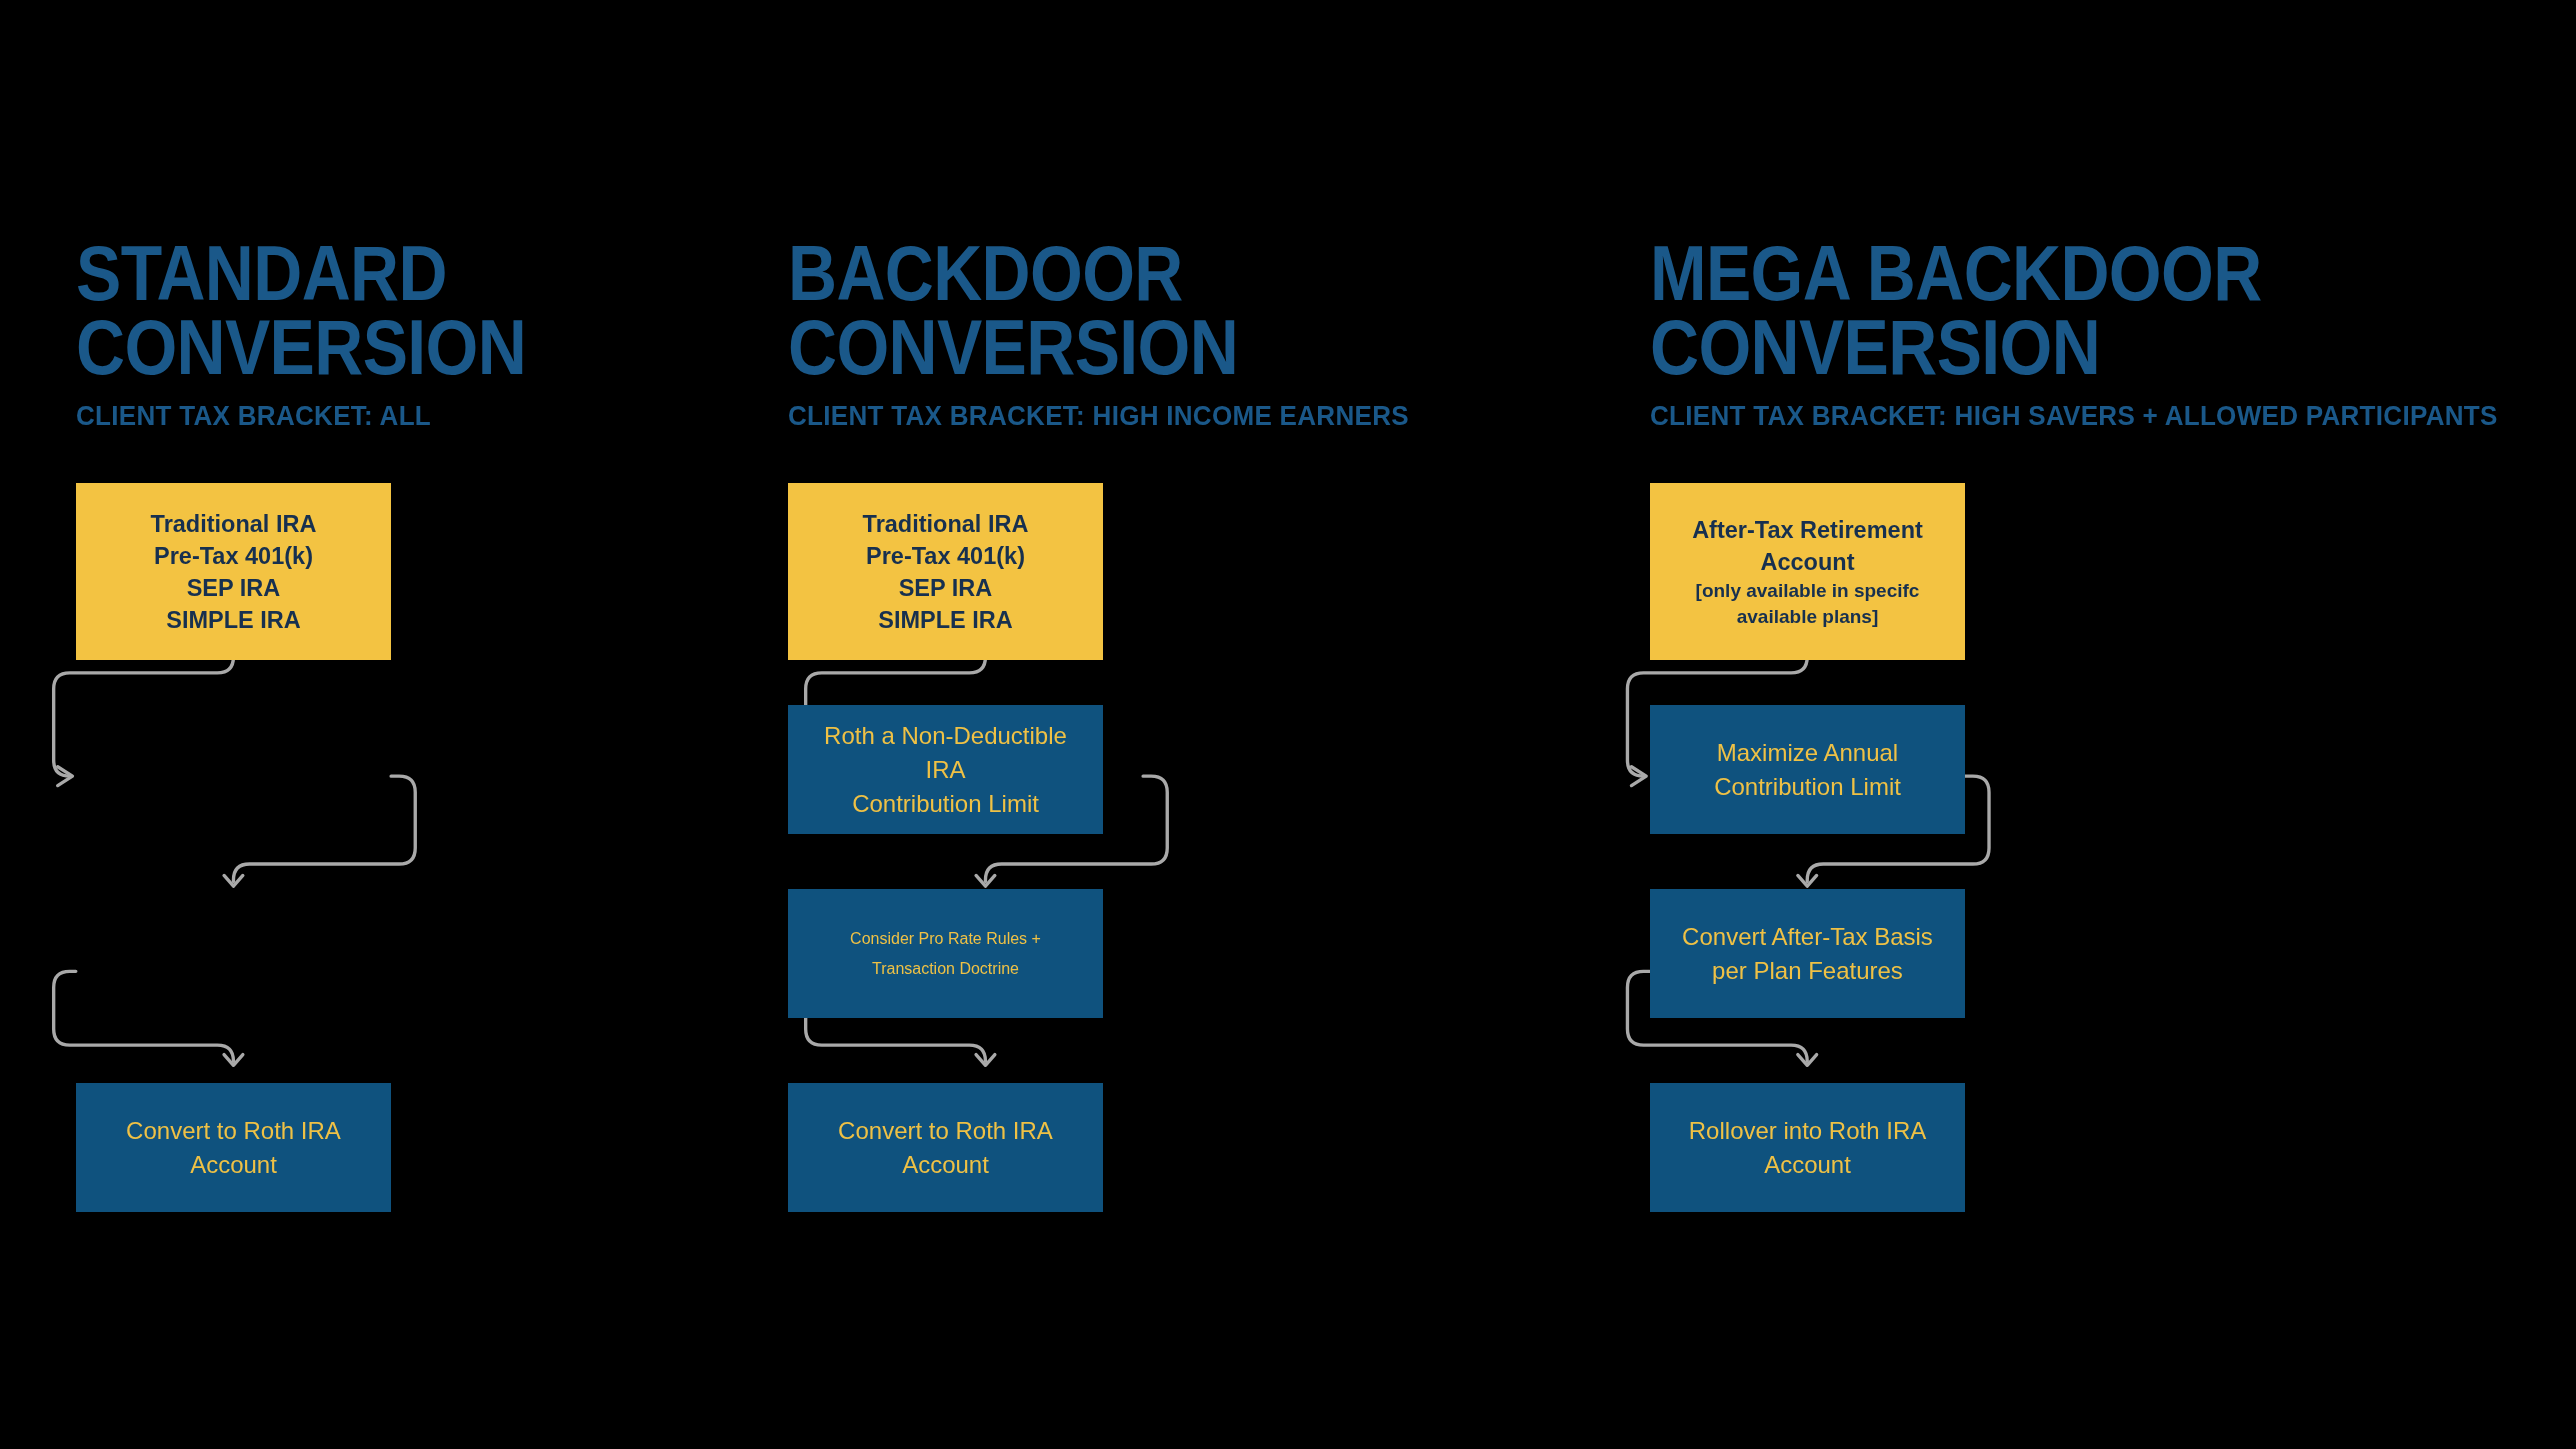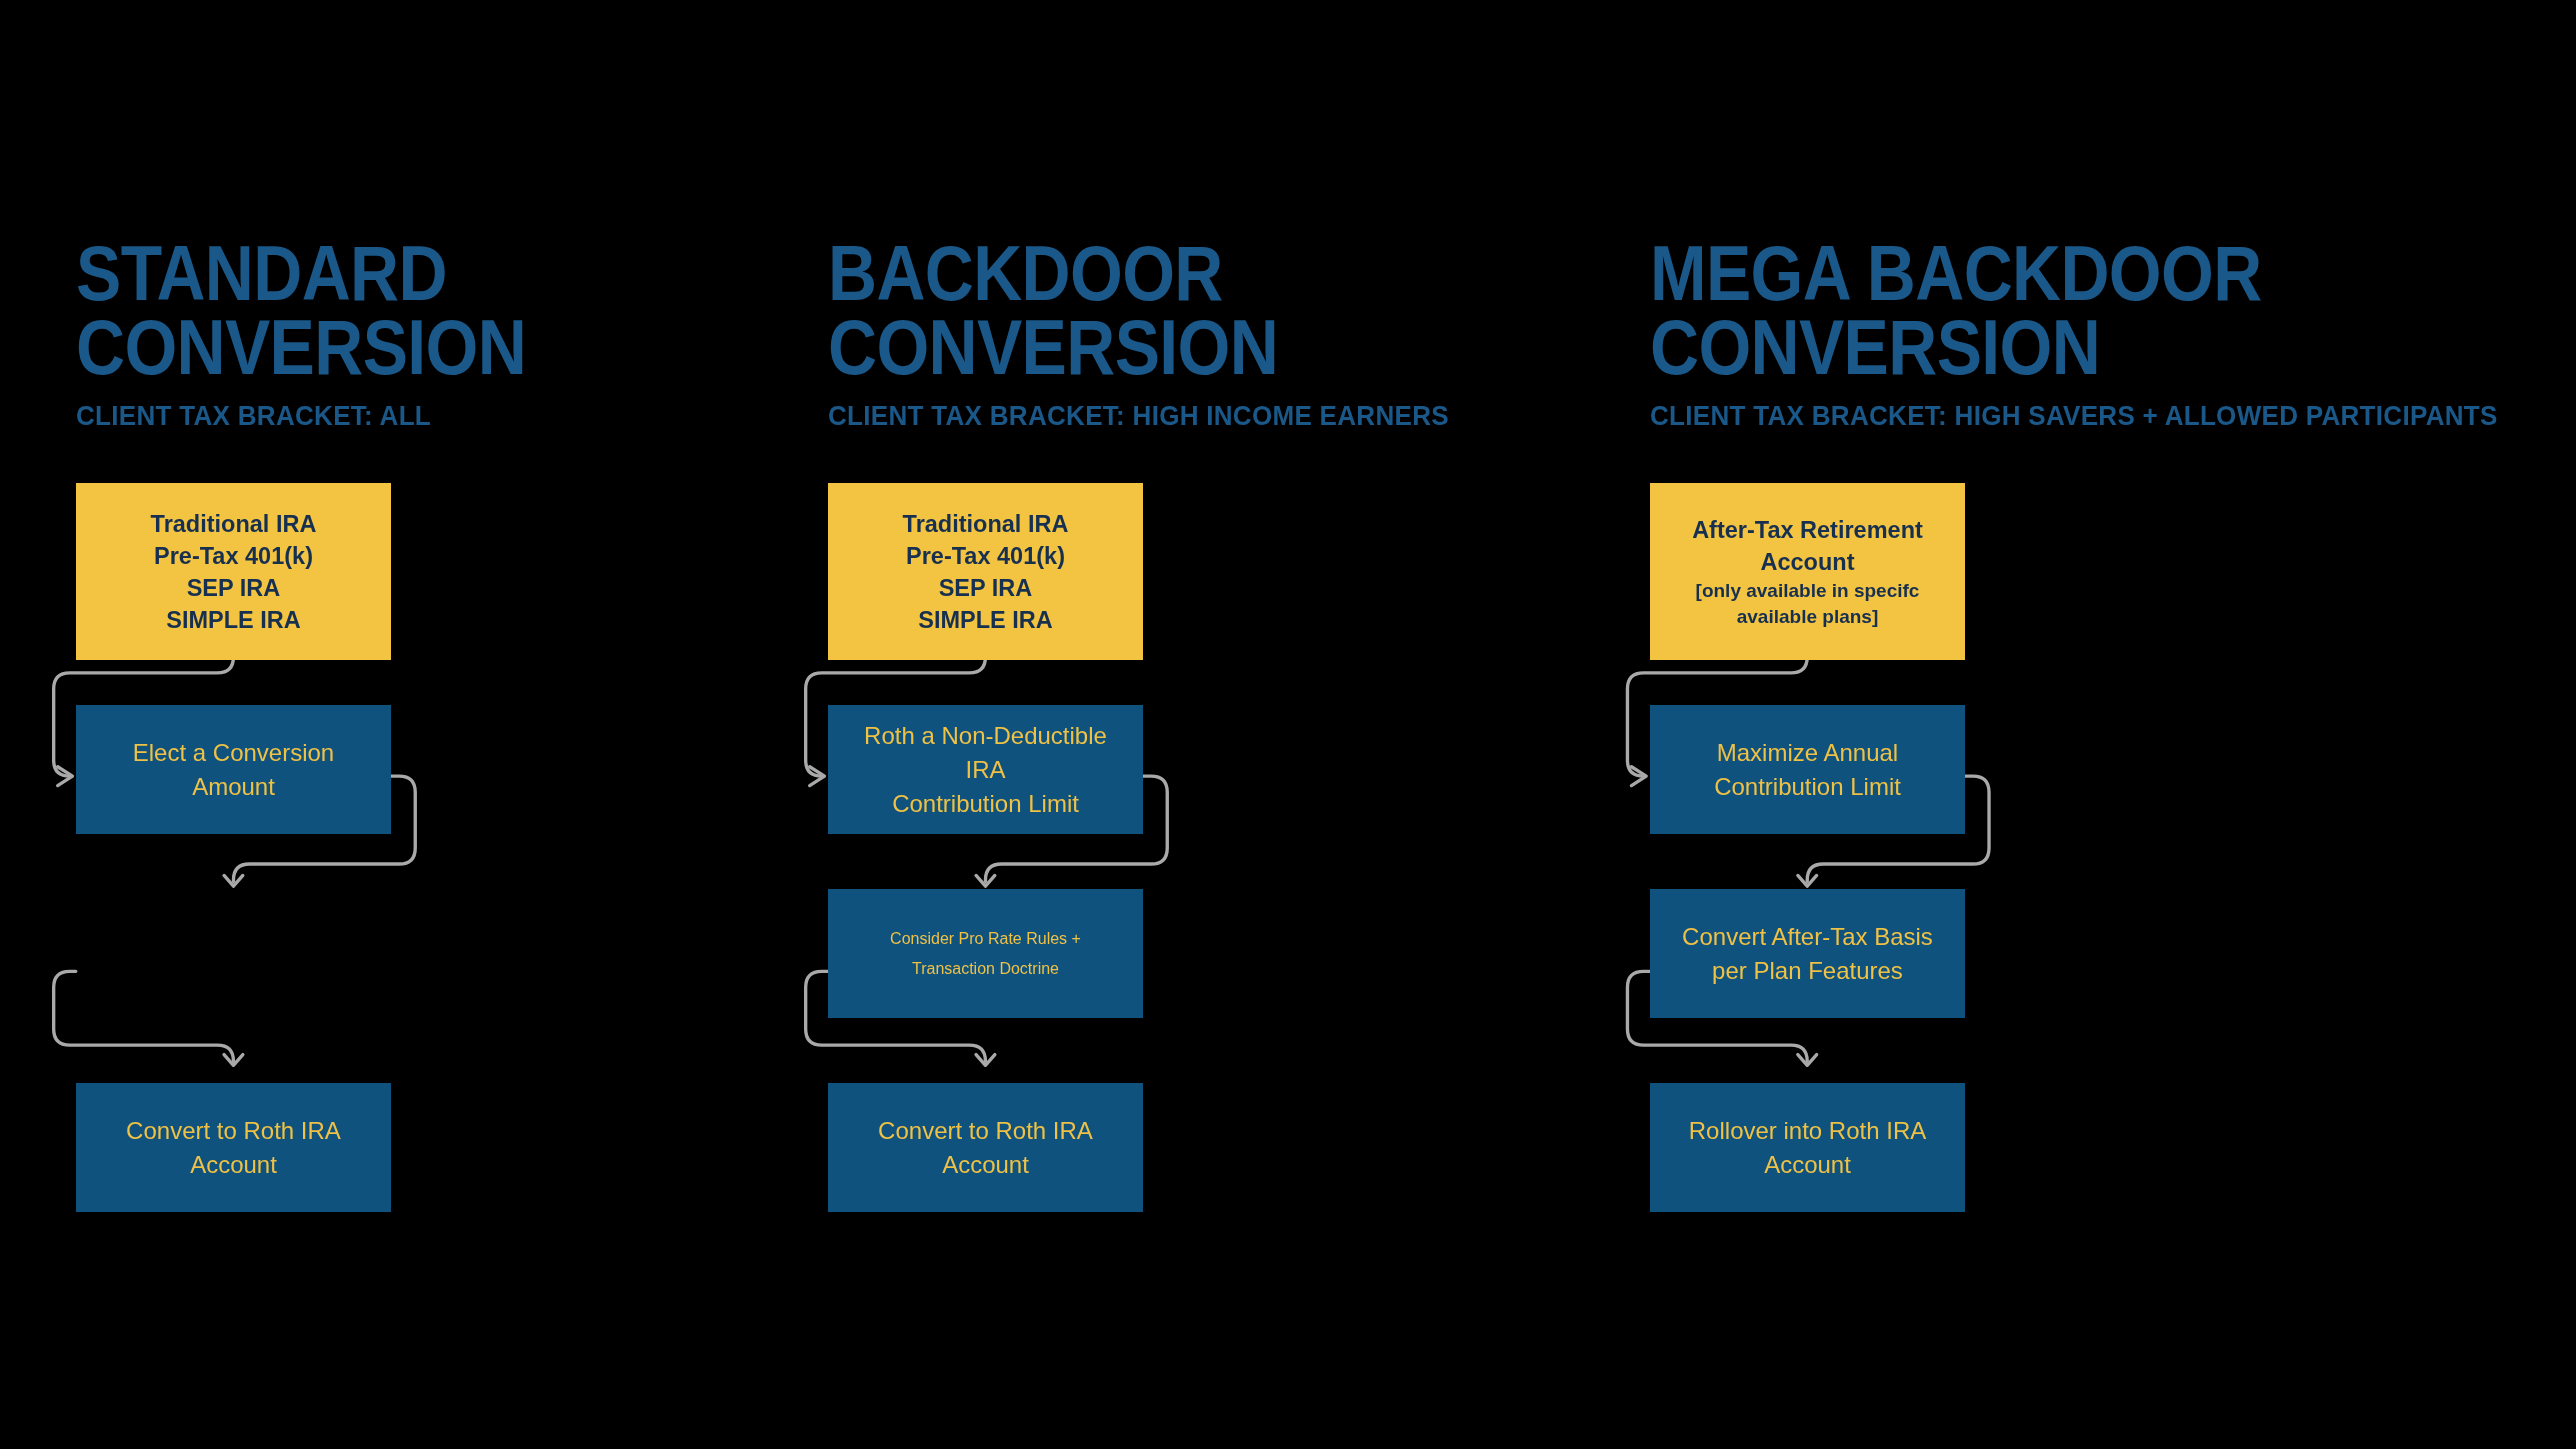--- a/index.html
+++ b/index.html
@@ -3,21 +3,21 @@
 <meta charset="utf-8">
 <style>
   html,body{margin:0;padding:0;}
   body{
     width:2576px;height:1449px;
     background:var(--page-bg,#000);
     position:relative;overflow:hidden;
     font-family:"Liberation Sans", sans-serif;
   }
   .column{position:absolute;top:0;width:315px;height:1449px;}
-  #col-1{left:76px;} #col-2{left:828px;} #col-3{left:1650px;}
+  #col-1{left:76px;} #col-2{left:788px;} #col-3{left:1650px;}
 
   .title{
     position:absolute;top:236px;left:0;margin:0;
     color:var(--title-blue,#1A5889);
     font-size:78px;font-weight:700;line-height:74px;
     letter-spacing:-0.7px;white-space:nowrap;
     transform:scaleX(0.87);transform-origin:left top;
   }
   .title .tline{display:block;}
 
@@ -91,22 +91,20 @@
     <span class="tline">STANDARD</span>
     <span class="tline">CONVERSION</span>
   </h1>
   <div class="subtitle">CLIENT TAX BRACKET: ALL</div>
   <div class="box source">
     <span class="srcline">Traditional IRA</span>
     <span class="srcline">Pre-Tax 401(k)</span>
     <span class="srcline">SEP IRA</span>
     <span class="srcline">SIMPLE IRA</span>
   </div>
-  <div class="box step step-1">Elect a Conversion
-Amount</div>
   <div class="box step step-3">Convert to Roth IRA
 Account</div>
 </section>
 
 <section class="column" id="col-2">
   <h1 class="title">
     <span class="tline">BACKDOOR</span>
     <span class="tline">CONVERSION</span>
   </h1>
   <div class="subtitle">CLIENT TAX BRACKET: HIGH INCOME EARNERS</div>

